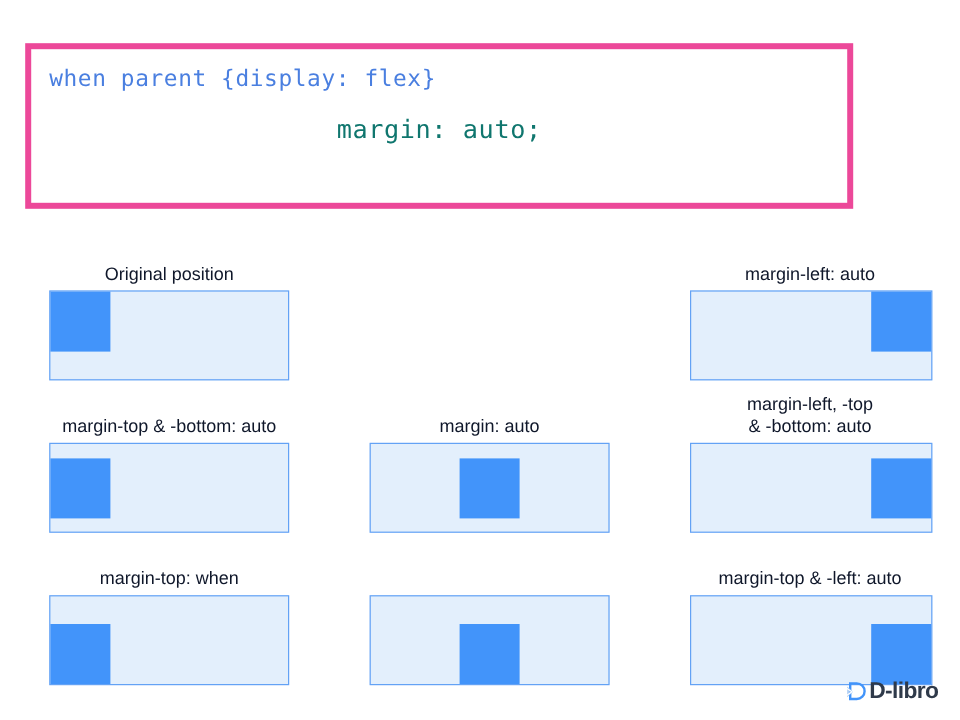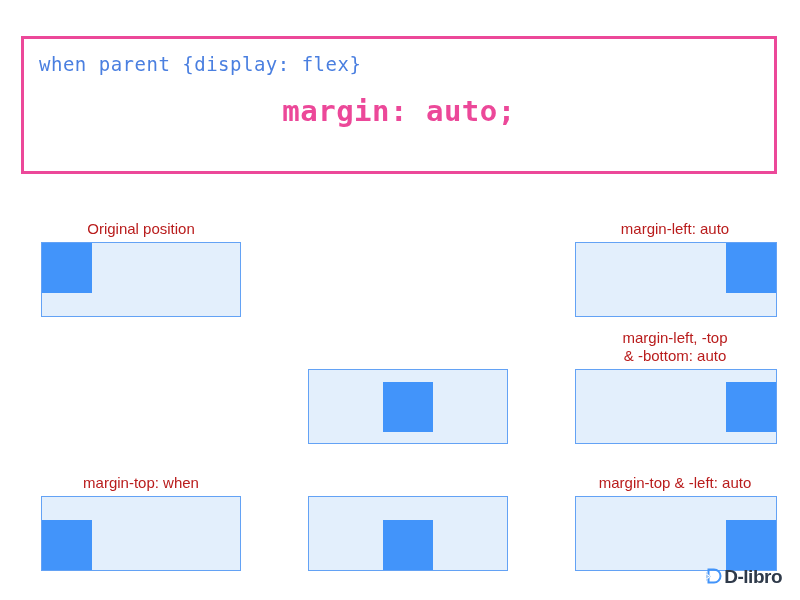--- a/index.html
+++ b/index.html
@@ -13,46 +13,46 @@
     font-family: "Liberation Sans", sans-serif;
     overflow: hidden;
     position: relative;
   }
 
   
   #header-banner {
     position: absolute;
     left: 21px;
     top: 36px;
-    width: 756px;
+    width: 690px;
     height: 138px;
     box-sizing: border-box;
-    border: 3px solid #ec4899;
+    border: 5px solid #ec4899;
     background: #ffffff;
   }
   #header-line-1 {
     position: absolute;
     left: 15px;
     top: 14px;
     font-family: "DejaVu Sans Mono", "Liberation Mono", monospace;
     font-size: 19px;
     color: #4a7fe0;
     letter-spacing: 0.5px;
     white-space: nowrap;
   }
   #header-line-2 {
     position: absolute;
     left: 0;
     right: 0;
     top: 55px;
     text-align: center;
     font-family: "DejaVu Sans Mono", "Liberation Mono", monospace;
-    font-size: 29px;
-    font-weight: bold;
-    color: #ec4899;
+    font-size: 21px;
+    font-weight: normal;
+    color: #0f766e;
     letter-spacing: 0.5px;
     white-space: nowrap;
   }
 
   
   #diagram-grid {
     position: absolute;
     left: 0;
     top: 190px;
     width: 800px;
@@ -65,21 +65,21 @@
   }
   .cell-label {
     position: absolute;
     left: 0;
     width: 100%;
     bottom: 79px;
     text-align: center;
     font-family: "Liberation Sans", sans-serif;
     font-size: 15px;
     line-height: 18px;
-    color: #b91c1c;
+    color: #0f172a;
     white-space: pre-line;
   }
   .flex-container {
     position: absolute;
     bottom: 0;
     left: 33px;
     width: 200px;
     height: 75px;
     box-sizing: border-box;
     border: 1px solid #63a2f5;
@@ -153,21 +153,28 @@
       <div class="flex-container">
         <div class="flex-box m-none"></div>
       </div>
     </div>
     <div class="grid-cell col-3 row-1">
       <div class="cell-label">margin-left: auto</div>
       <div class="flex-container">
         <div class="flex-box m-l"></div>
       </div>
     </div>
+    <div class="grid-cell col-1 row-2">
+      <div class="cell-label">margin-top &amp; -bottom: auto</div>
+      <div class="flex-container">
+        <div class="flex-box m-tb"></div>
+      </div>
+    </div>
     <div class="grid-cell col-2 row-2">
+      <div class="cell-label">margin: auto</div>
       <div class="flex-container">
         <div class="flex-box m-all"></div>
       </div>
     </div>
     <div class="grid-cell col-3 row-2">
       <div class="cell-label">margin-left, -top
 &amp; -bottom: auto</div>
       <div class="flex-container">
         <div class="flex-box m-l-tb"></div>
       </div>

